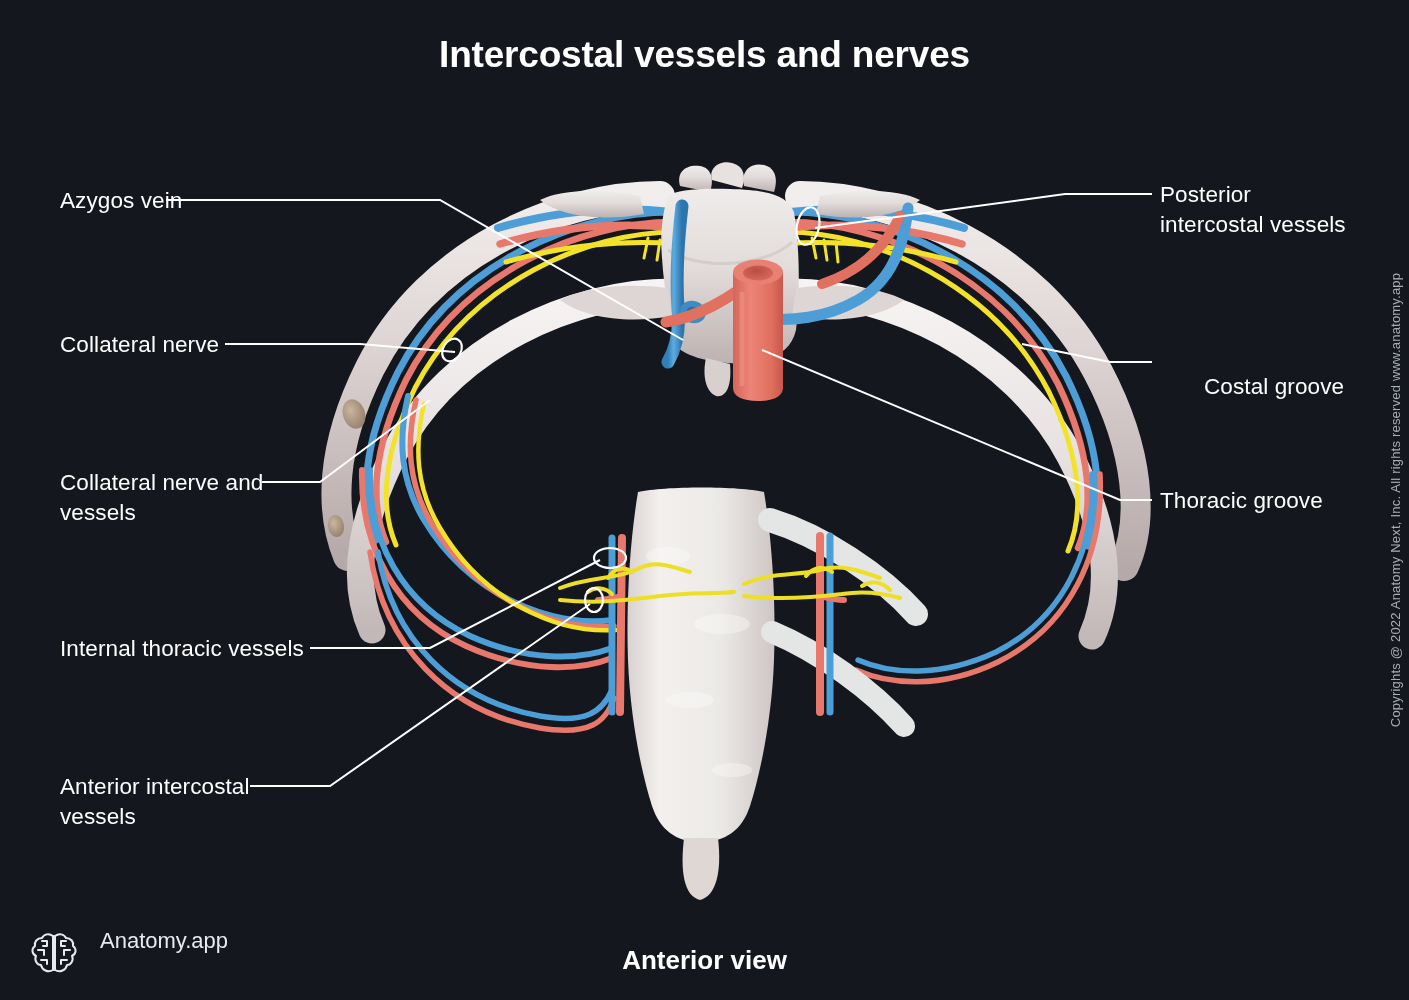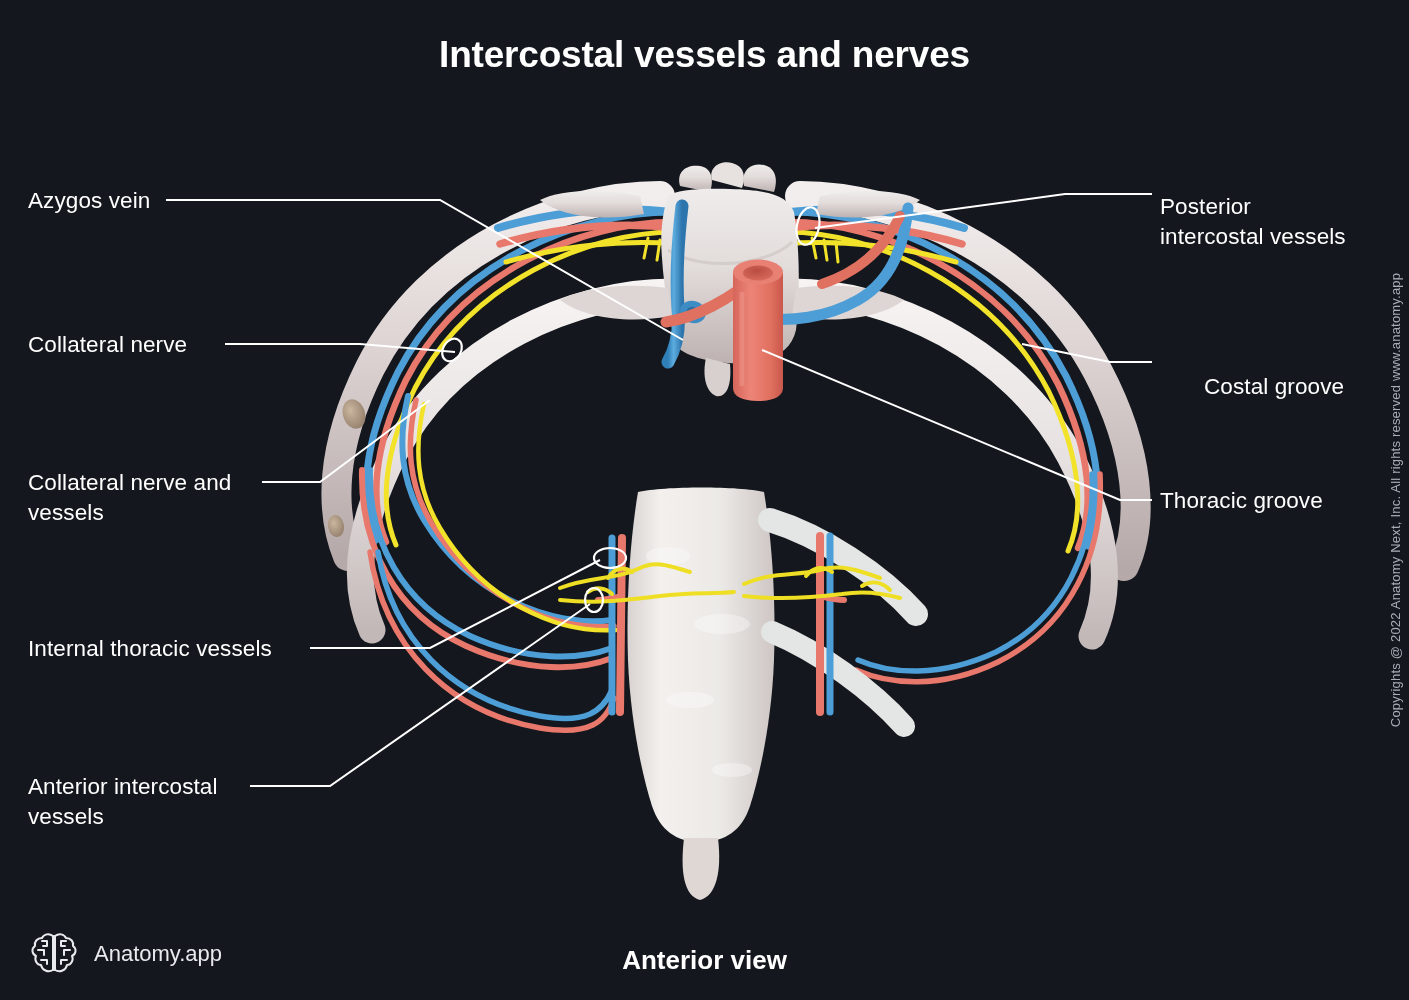--- a/index.html
+++ b/index.html
@@ -29,21 +29,21 @@
   
   .label{
     position:absolute;
     color:#ffffff;
     font-size:22.5px;
     font-weight:500;
     line-height:30px;
     white-space:pre-line;
     letter-spacing:0.1px;
   }
-  .label.left{ text-align:left; }
+  .label.left{ text-align:left;margin-left:32px; }
   .label.right{ text-align:left; }
 
   
   #caption{
     position:absolute;
     left:0; right:0;
     top:945px;
     text-align:center;
     color:#ffffff;
     font-size:26px;
@@ -61,22 +61,21 @@
     font-size:13px;
     letter-spacing:0.2px;
     white-space:nowrap;
   }
 
   
   #logo{
     position:absolute;
     left:28px; top:928px;
     display:flex;
-    align-items:center;
-    gap:14px;
+    gap:20px;
   }
   #logo .txt{
     color:#e9eaee;
     font-size:22px;
     font-weight:500;
   }
 
   
   #art{ position:absolute; inset:0; }
   svg{ display:block; }
@@ -322,21 +321,21 @@
   <div class="label left" style="left:28px; top:330px;">Collateral nerve</div>
 
   <div class="label left" style="left:28px; top:468px;">Collateral nerve and
 vessels</div>
 
   <div class="label left" style="left:28px; top:634px;">Internal thoracic vessels</div>
 
   <div class="label left" style="left:28px; top:772px;">Anterior intercostal
 vessels</div>
 
-  <div class="label right" style="left:1160px; top:192px;">Posterior
+  <div class="label right" style="left:1160px; top:180px;">Posterior
 intercostal vessels</div>
 
   <div class="label right" style="left:1204px; top:348px;margin-top:24px;">Costal groove</div>
 
   <div class="label right" style="left:1160px; top:486px;">Thoracic groove</div>
 
   <div id="caption">Anterior view</div>
 
   <div id="copyright">Copyrights @ 2022 Anatomy Next, Inc. All rights reserved www.anatomy.app</div>
 

